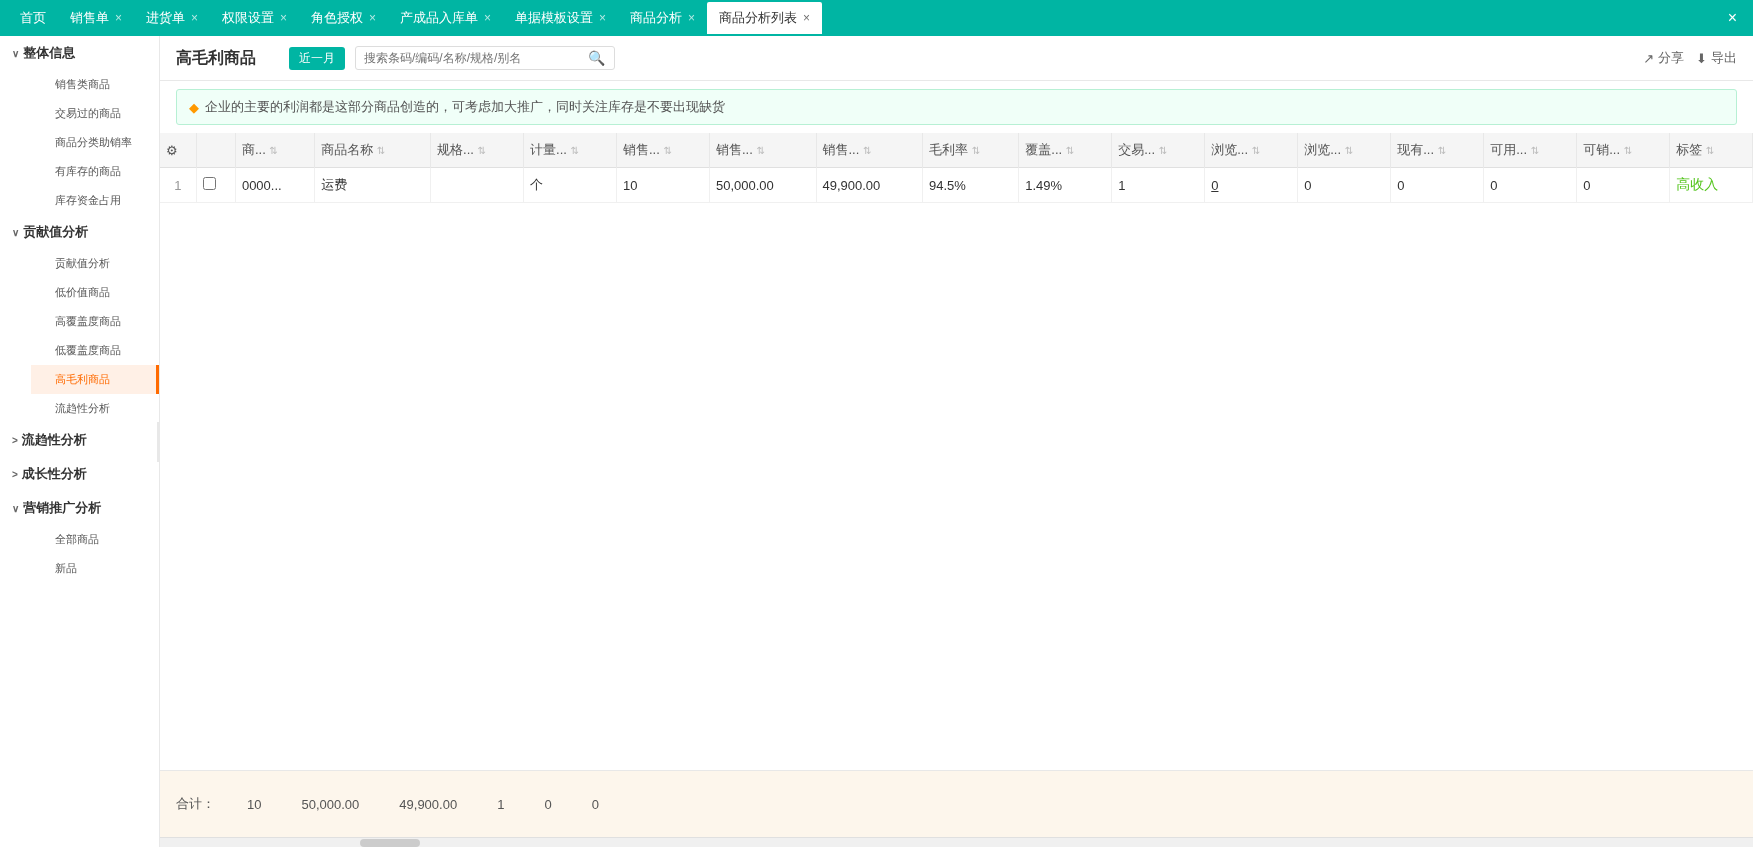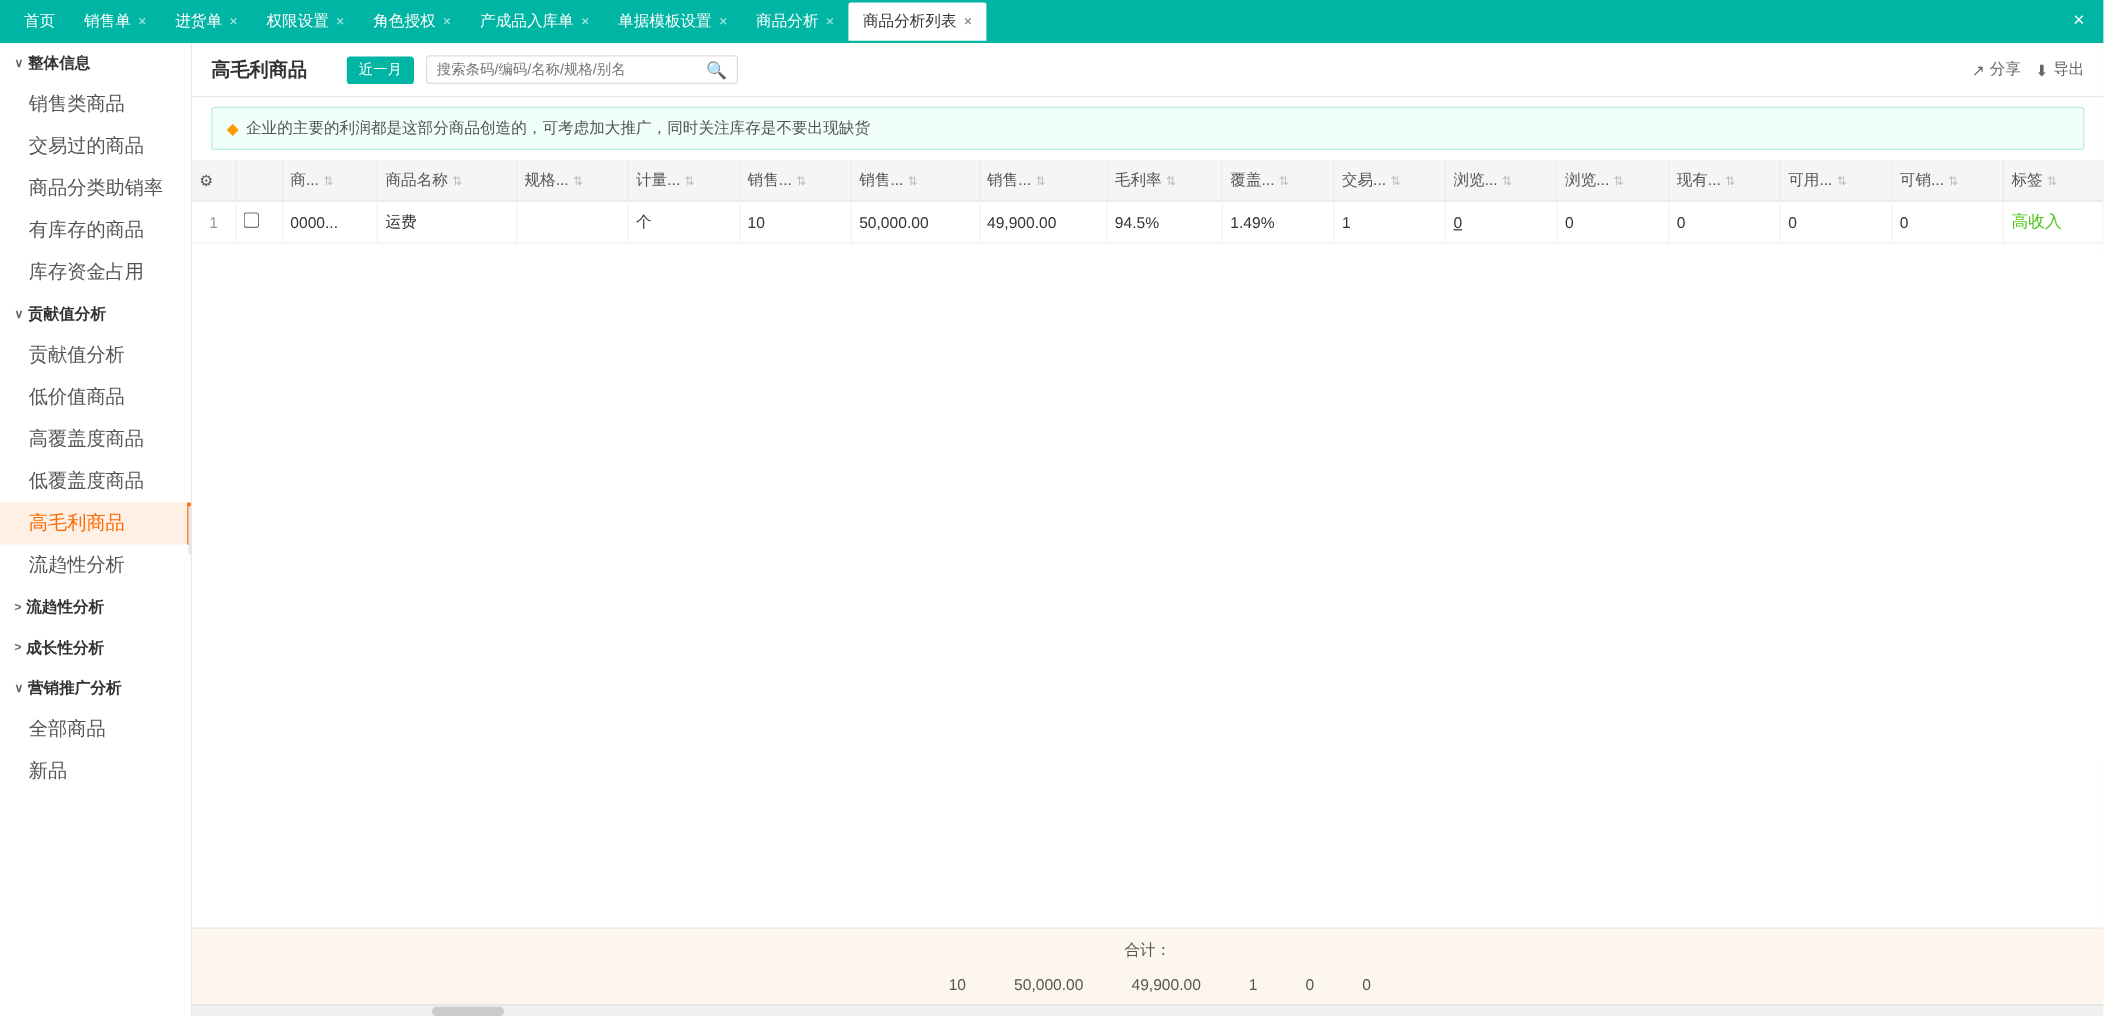--- a/index.html
+++ b/index.html
@@ -81,26 +81,27 @@
       cursor: pointer;
       font-weight: 600;
     }
     .sidebar-group-header .arrow {
       margin-right: 4px;
       font-size: 10px;
       color: #666;
     }
     .sidebar-item {
       padding: 7px 12px 7px 24px;
-      font-size: 16px;
+      font-size: 11px;
       color: #555;
       cursor: pointer;
       white-space: nowrap;
       overflow: hidden;
       text-overflow: ellipsis;
+      margin-left: 31px;
     }
     .sidebar-item.active {
       background: #fff0e6;
       color: #ff6a00;
       border-right: 3px solid #ff6a00;
     }
 
     
     .content-area {
       flex: 1;
@@ -218,27 +219,26 @@
       white-space: nowrap;
     }
     .tag-high { color: #52c41a; font-size: 14px; }
     .row-num { color: #999; text-align: center; }
     .underline-link { text-decoration: underline; color: #333; cursor: pointer; }
 
     
     .table-footer {
       display: flex;
       align-items: center;
-      padding: 9px 16px;
+      padding: 24px 16px;
       background: #fdf6ec;
       border-top: 1px solid #e8e8e8;
       font-size: 12px;
       color: #555;
       gap: 12px;
-      flex-direction: column;
     }
     .footer-label { color: #555; }
     .footer-values {
       display: flex;
       gap: 40px;
       margin-left: 20px;
     }
 
     
     .scroll-bar-container {

